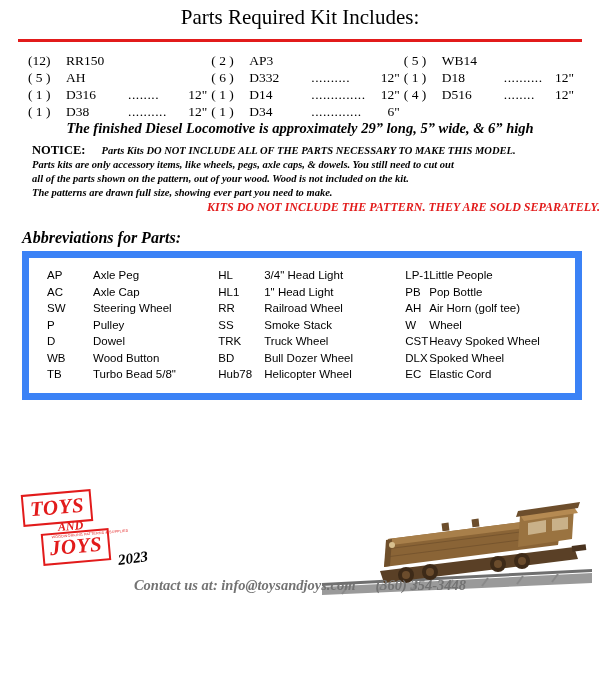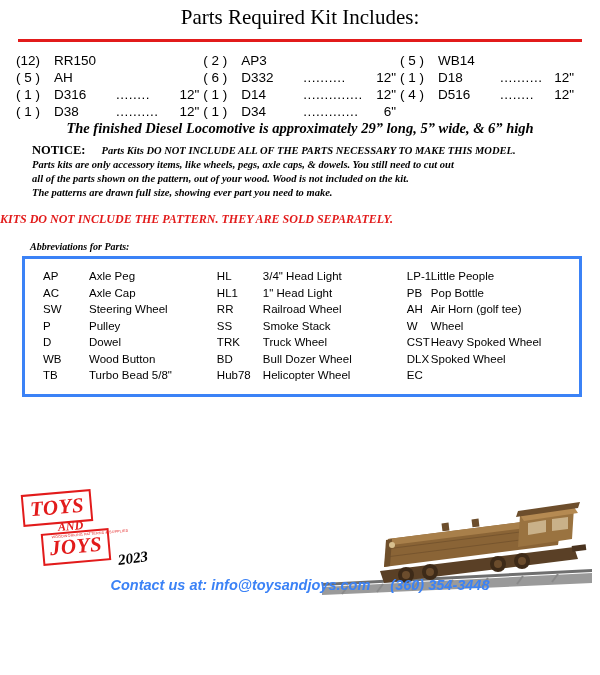--- a/index.html
+++ b/index.html
@@ -51,22 +51,22 @@
   
   .rule-red {
     height: 3px;
     background: #e21b1b;
     margin: 9px 18px 0 18px;
   }
 
   
   .parts {
     display: flex;
-    padding: 10px 22px 0 16px;
-    font-family: Liberation Sans, sans-serif;
+    padding: 10px 22px 0 28px;
+    font-family: Liberation Serif, serif;
     font-size: 13.5px;
   }
   .parts-col {
     flex: 1;
   }
   .parts-col.c2 { flex: 1.05; }
   .parts-col.c3 { flex: 0.95; }
   .part-line {
     display: flex;
     line-height: 17px;
@@ -108,40 +108,39 @@
     font-style: italic;
     line-height: 14px;
   }
   .notice .head {
     font-size: 12.5px;
     font-style: normal;
     font-weight: bold;
     margin-right: 16px;
   }
   .kits-note {
-    text-align: left;
+    text-align: right;
     color: #e21b1b;
     font-family: "Liberation Serif", serif;
     font-weight: bold;
     font-style: italic;
     font-size: 12px;
-    margin-top: 12px;
   }
 
   
   .abbr-title {
     font-family: "Liberation Serif", serif;
     font-weight: bold;
     font-style: italic;
-    font-size: 10px;
-    padding: 14px 0 4px 30px;
+    font-size: 16px;
+    padding: 14px 0 4px 22px;
   }
   .abbr-box {
     margin: 0 18px 0 22px;
-    border: 3px solid #3b82f6;
+    border: 7px solid #3b82f6;
     padding: 9px 8px 10px 8px;
     display: flex;
     font-family: "Liberation Sans", sans-serif;
     font-size: 11.5px;
     justify-content: center;
   }
   .abbr-col {
     display: flex;
     flex-direction: column;
   }
@@ -239,22 +238,22 @@
     height: 110px;
   }
 
   
   .contact {
     position: absolute;
     left: 0;
     right: 0;
     top: 572px;
     text-align: center;
-    color: #3b82f6;
-    font-family: Liberation Sans, sans-serif;
+    color: #737373;
+    font-family: Liberation Serif, serif;
     font-weight: bold;
     font-style: italic;
     font-size: 14.5px;
     white-space: nowrap;
   }
   .contact .phone {
     margin-left: 20px;
   }
 </style>
 </head>
@@ -443,20 +442,21 @@
       <div class="abbr-line">
         <span class="abbr-code">CST</span>
         <span class="abbr-desc">Heavy Spoked Wheel</span>
       </div>
       <div class="abbr-line">
         <span class="abbr-code">DLX</span>
         <span class="abbr-desc">Spoked Wheel</span>
       </div>
       <div class="abbr-line">
         <span class="abbr-code">EC</span>
+        <span class="abbr-desc">Elastic Cord</span>
       </div>
     </div>
 
   </div>
 
   <div class="logo">
     <span class="logo-toys">TOYS</span>
     <span class="logo-and">AND</span>
     <span class="logo-joys">JOYS</span>
     <span class="logo-tag">WOODWORKING PATTERNS &amp; SUPPLIES</span>

